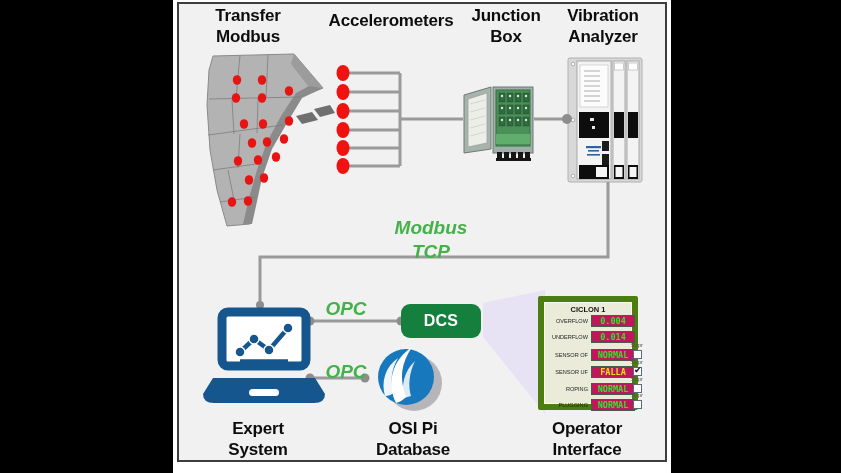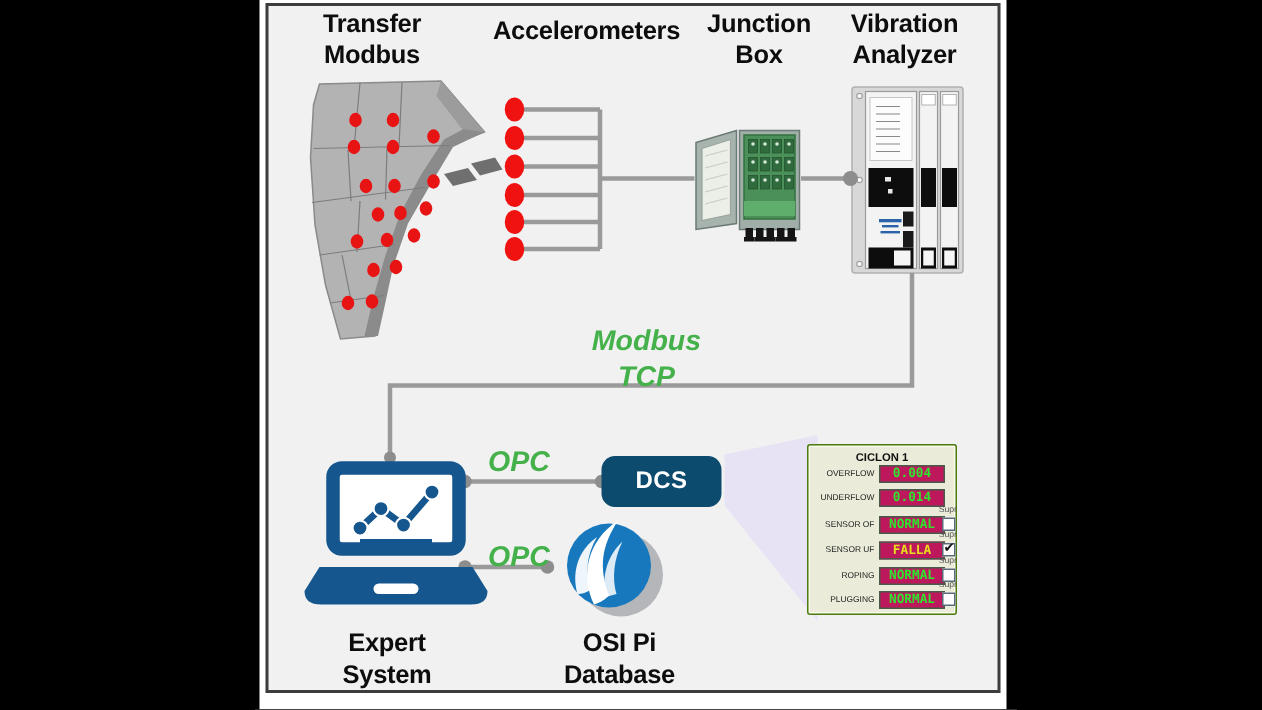--- a/index.html
+++ b/index.html
@@ -8,26 +8,26 @@
   .panel-mat{position:absolute;left:173px;top:0;width:498px;height:473px;background:#ffffff;}
   .panel{position:absolute;left:177px;top:2px;width:490px;height:460px;box-sizing:border-box;
          background:#f1f1f2;border:2px solid #3d3d3d;}
   .overlay{position:absolute;left:0;top:0;width:841px;height:473px;pointer-events:none;}
 
   .node-label{position:absolute;font-weight:bold;color:#0d0d0d;font-size:17px;line-height:1.22;
               text-align:center;white-space:pre-line;letter-spacing:-0.2px;}
   .bus-label{position:absolute;font-weight:bold;font-style:italic;color:#45b14a;font-size:19px;
              line-height:1.25;text-align:center;white-space:pre-line;}
 
-  .dcs-node{position:absolute;left:401px;top:304px;width:80px;height:34px;background:#0c4a6e;
+  .dcs-node{position:absolute;left:401px;top:304px;width:80px;height:34px;background:#15803d;
             border-radius:9px;color:#fff;font-weight:bold;font-size:16px;display:flex;
             align-items:center;justify-content:center;letter-spacing:.3px;}
 
   .op-panel{position:absolute;left:538px;top:296px;width:100px;height:114px;box-sizing:border-box;
-            background:#eaecd9;border:1px solid #4d7c0f;border-radius:2px;
+            background:#eaecd9;border:6px solid #4d7c0f;border-radius:2px;
             box-shadow:inset 0 0 0 1px #fbfbf0;}
   .op-title{position:absolute;left:0;top:3px;width:100%;text-align:center;font-weight:bold;
             font-size:7.5px;color:#111;}
   .op-row{position:absolute;left:6px;width:92px;height:14px;}
   .op-label{position:absolute;left:0;top:3px;width:38px;text-align:right;font-size:5.6px;
             color:#222;letter-spacing:0;}
   .op-lcd{position:absolute;left:41px;top:0;width:44px;height:12px;box-sizing:border-box;
           background:#be185d;border:1px solid #4a5a4a;text-align:center;line-height:10px;
           font-family:"DejaVu Sans Mono",monospace;font-weight:bold;font-size:8.5px;}
   .lcd-green{color:#2ee52e;}
@@ -254,20 +254,22 @@
 Modbus</div>
   <div class="node-label" style="left:321px;top:11px;width:140px;">Accelerometers</div>
   <div class="node-label" style="left:466px;top:6px;width:80px;">Junction
 Box</div>
   <div class="node-label" style="left:553px;top:6px;width:100px;">Vibration
 Analyzer</div>
   <div class="node-label" style="left:198px;top:419px;width:120px;">Expert
 System</div>
   <div class="node-label" style="left:353px;top:419px;width:120px;">OSI Pi
 Database</div>
+  <div class="node-label" style="left:527px;top:419px;width:120px;">Operator
+Interface</div>
 
   <div class="bus-label" style="left:371px;top:216px;width:120px;">Modbus
 TCP</div>
   <div class="bus-label" style="left:316px;top:297px;width:60px;">OPC</div>
   <div class="bus-label" style="left:316px;top:360px;width:60px;">OPC</div>
 
   <div class="dcs-node">DCS</div>
 
   <div class="op-panel">
     <div class="op-title">CICLON 1</div>

